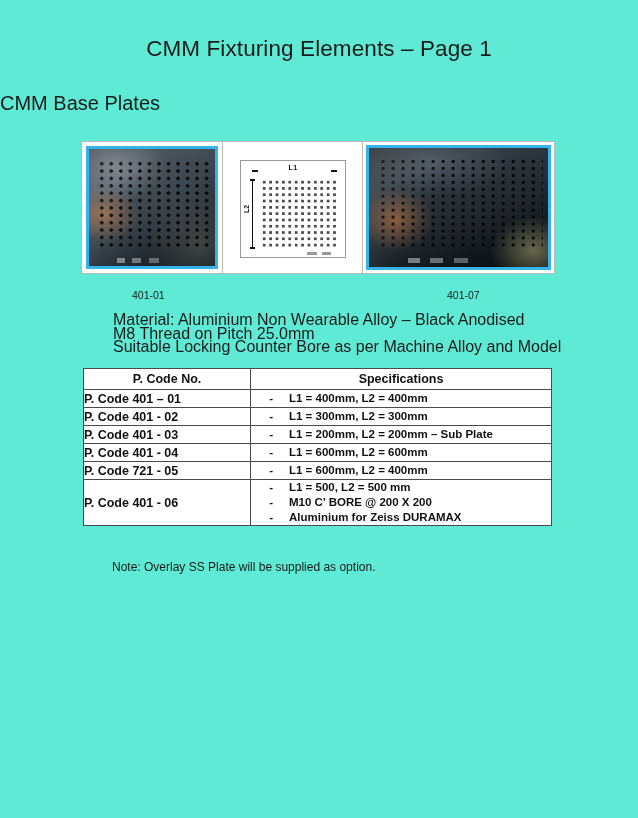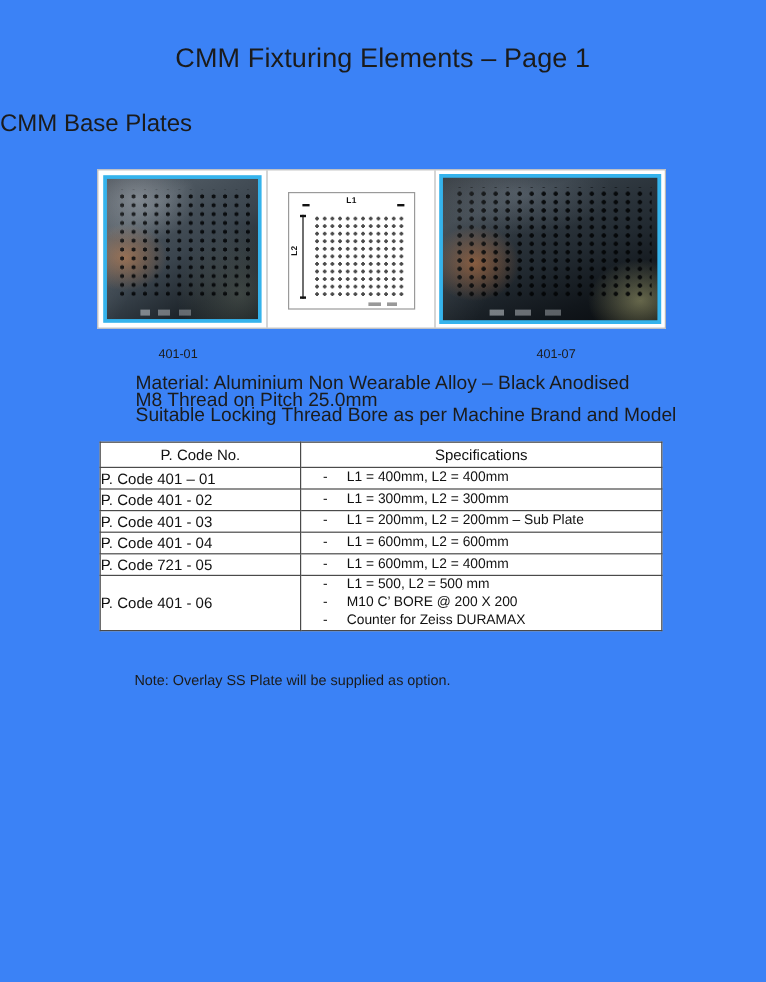--- a/index.html
+++ b/index.html
@@ -13,21 +13,21 @@
     height: 818px;
     position: relative;
     font-family: "Liberation Sans", sans-serif;
     color: #1a1a1a;
     overflow: hidden;
   }
 
   .page {
     position: absolute;
     inset: 0;
-    background: #3b82f6;
+    background: #5eead4;
   }
 
   
   .title-main {
     position: absolute;
     left: 0; right: 0;
     top: 36px;
     text-align: center;
     font-size: 22.5px;
     font-weight: 400;
@@ -236,21 +236,21 @@
     top: 368px;
     width: 469px;
     border-collapse: collapse;
     table-layout: fixed;
     background: #fff;
   }
   .spec-table td, .spec-table th {
     border: 1px solid #4a4a4a;
     padding: 0;
     vertical-align: middle;
-    font-weight: 400;
+    font-weight: 700;
   }
   .col-code { width: 167px; }
 
   .th-code, .th-spec {
     font-size: 12.5px;
     text-align: center;
     height: 20px;
     color: #111;
   }
   .td-code {
@@ -343,21 +343,21 @@
     </div>
 
   </div>
 
   <div class="caption left">401-01</div>
   <div class="caption right">401-07</div>
 
   <div class="specs">
     <div>Material: Aluminium Non Wearable Alloy – Black Anodised</div>
     <div>M8 Thread on Pitch 25.0mm</div>
-    <div>Suitable Locking Thread Bore as per Machine Brand and Model</div>
+    <div>Suitable Locking Counter Bore as per Machine Alloy and Model</div>
   </div>
 
   <table class="spec-table">
     <colgroup>
         <col class="col-code">
         <col>
       </colgroup>
     <thead>
       <tr>
         <th class="th-code">P. Code No.</th>
@@ -427,21 +427,21 @@
               <li>
                 <span class="dash">-</span>
                 <span class="txt">L1 = 500, L2 = 500 mm</span>
               </li>
               <li>
                 <span class="dash">-</span>
                 <span class="txt">M10 C’ BORE    @ 200 X 200</span>
               </li>
               <li>
                 <span class="dash">-</span>
-                <span class="txt">Counter for Zeiss DURAMAX</span>
+                <span class="txt">Aluminium for Zeiss DURAMAX</span>
               </li>
             </ul>
           </td>
         </tr>
       </tbody>
   </table>
 
   <div class="note">Note: Overlay SS Plate will be supplied as option.</div>
 
 </div>

